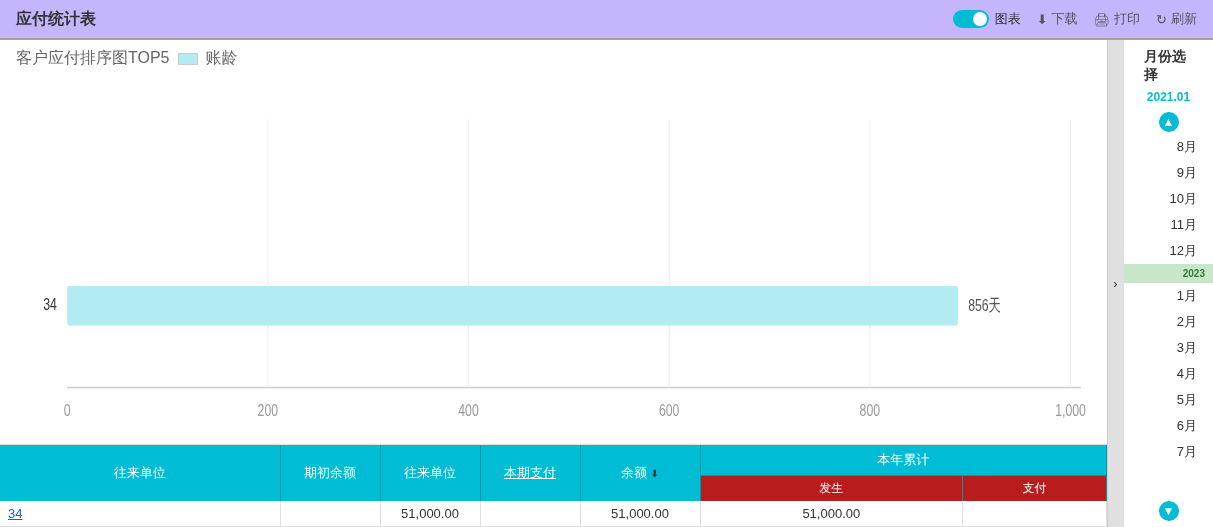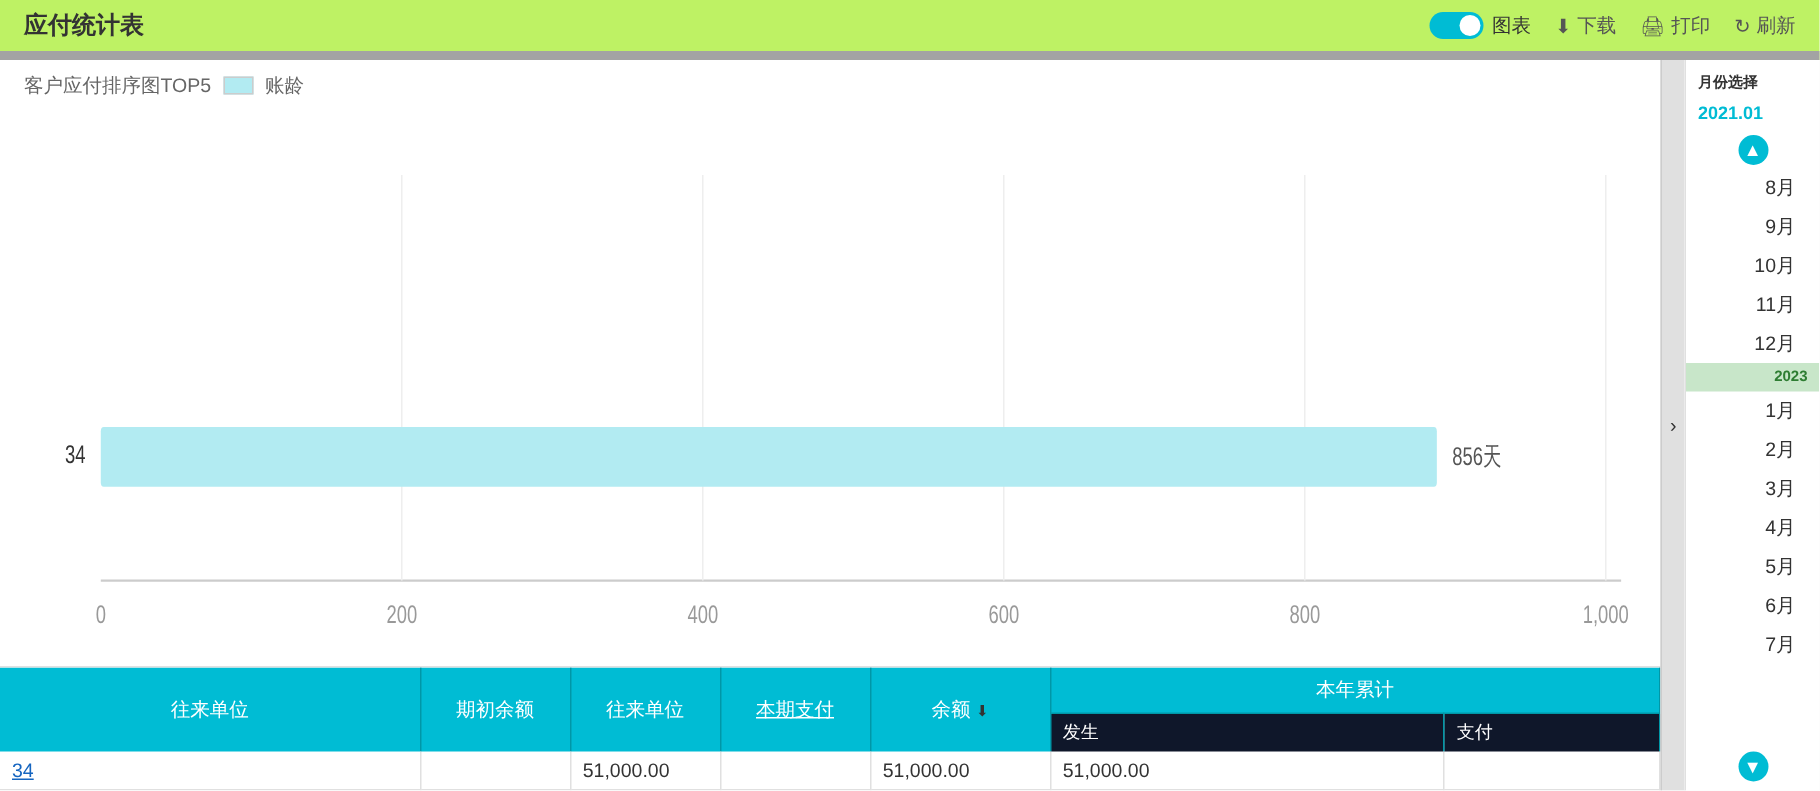--- a/index.html
+++ b/index.html
@@ -1,66 +1,66 @@
 <!DOCTYPE html>
 <html><head>
   <meta charset="utf-8">
   <style>
     * { box-sizing: border-box; margin: 0; padding: 0; }
     body { font-family: 'Microsoft YaHei', Arial, sans-serif; font-size: 13px; background: #f5f5f5; color: #333; }
 
     .app-container { width: 1213px; height: 527px; display: flex; flex-direction: column; background: #fff; position: relative; }
 
     
-    .header { display: flex; align-items: center; justify-content: space-between; padding: 8px 16px; background: #bef264; border-bottom: 6px solid #a3a3a3; height: 40px; }
+    .header { display: flex; align-items: center; justify-content: space-between; padding: 8px 16px; background: #c4b5fd; border-bottom: 2px solid #a3a3a3; height: 40px; }
     .header-title { font-size: 16px; font-weight: bold; color: #333; }
     .header-actions { display: flex; align-items: center; gap: 16px; }
     .toggle-wrap { display: flex; align-items: center; gap: 6px; }
     .toggle { width: 36px; height: 18px; background: #00bcd4; border-radius: 9px; position: relative; cursor: pointer; }
     .toggle::after { content: ''; width: 14px; height: 14px; background: #fff; border-radius: 50%; position: absolute; top: 2px; right: 2px; }
     .action-btn { display: flex; align-items: center; gap: 4px; color: #555; cursor: pointer; font-size: 13px; }
 
     
     .main-content { display: flex; flex: 1; overflow: hidden; }
 
     
     .chart-area { flex: 1; display: flex; flex-direction: column; padding: 8px 0 0 0; }
 
     
     .chart-header { display: flex; align-items: center; justify-content: space-between; padding: 0 16px 8px 16px; }
-    .chart-legend { display: flex; align-items: center; gap: 8px; font-size: 13px; color: #666; }
+    .chart-legend { display: flex; align-items: center; gap: 8px; font-size: 16px; color: #666; }
     .legend-box { width: 20px; height: 12px; background: #b2ebf2; border: 1px solid #ccc; display: inline-block; }
     .chart-sort { display: flex; gap: 0; }
     .sort-btn { padding: 2px 10px; font-size: 12px; color: #333; cursor: pointer; border-bottom: 2px solid transparent; }
     .sort-btn.active { color: #00bcd4; border-bottom: 2px solid #00bcd4; }
 
     
     .chart-wrap { flex: 1; padding: 0 16px; position: relative; }
     .chart-svg { width: 100%; height: 100%; }
 
     
     .table-area { border-top: 1px solid #e0e0e0; }
     .table-wrap { overflow-x: auto; }
     table { width: 100%; border-collapse: collapse; }
     .table-header-row th { background: #00bcd4; color: #fff; text-align: center; padding: 6px 8px; font-size: 13px; font-weight: normal; border-right: 1px solid #0097a7; }
-    .table-subheader-row th { background: #0f172a; color: #fff; text-align: left; padding: 4px 8px; font-size: 12px; font-weight: normal; border-right: 1px solid #0097a7; border-top: 1px solid #0097a7; }
-    .table-data-row td { padding: 5px 8px; border-bottom: 1px solid #e0e0e0; border-right: 1px solid #e0e0e0; font-size: 13px; text-align: left; }
+    .table-subheader-row th { background: #b91c1c; color: #fff; text-align: center; padding: 4px 8px; font-size: 12px; font-weight: normal; border-right: 1px solid #0097a7; border-top: 1px solid #0097a7; }
+    .table-data-row td { padding: 5px 8px; border-bottom: 1px solid #e0e0e0; border-right: 1px solid #e0e0e0; font-size: 13px; text-align: center; }
     .table-data-row td:first-child { text-align: left; }
     .table-data-row td a { color: #1565c0; text-decoration: underline; cursor: pointer; }
     .col-unit { width: 280px; }
     .col-period { width: 100px; }
     .col-occur { width: 100px; }
     .col-pay { width: 100px; text-decoration: underline; }
     .col-balance { width: 120px; }
     .col-year { width: 220px; }
 
     
     .sidebar { width: 90px; background: #fff; border-left: 1px solid #e0e0e0; display: flex; flex-direction: column; padding: 4px 0; overflow-y: auto; }
-    .sidebar-title { font-size: 10px; color: #333; padding: 4px 8px; font-weight: bold; }
-    .sidebar-selected { font-size: 12px; color: #00bcd4; padding: 2px 8px 6px 8px; font-weight: bold; }
+    .sidebar-title { font-size: 14px; color: #333; padding: 4px 20px; font-weight: bold; }
+    .sidebar-selected { font-size: 12px; color: #00bcd4; padding: 2px 8px 6px 8px; font-weight: bold; text-align: center; }
     .nav-arrow { width: 20px; height: 20px; background: #00bcd4; border-radius: 50%; display: flex; align-items: center; justify-content: center; cursor: pointer; color: #fff; font-size: 12px; }
     .month-list { flex: 1; overflow-y: auto; }
     .month-item { font-size: 13px; color: #333; padding: 4px 16px; cursor: pointer; text-align: right; }
     .month-item.current-year { background: #c8e6c9; color: #2e7d32; font-weight: bold; padding: 4px 8px; font-size: 10px; }
     .sidebar-expand { width: 16px; background: #e0e0e0; display: flex; align-items: center; justify-content: center; cursor: pointer; border-left: 1px solid #ccc; }
     .sidebar-wrapper { display: flex; }
 
     .balance-icon { font-size: 10px; color: #333; }
   </style>
 </head>

